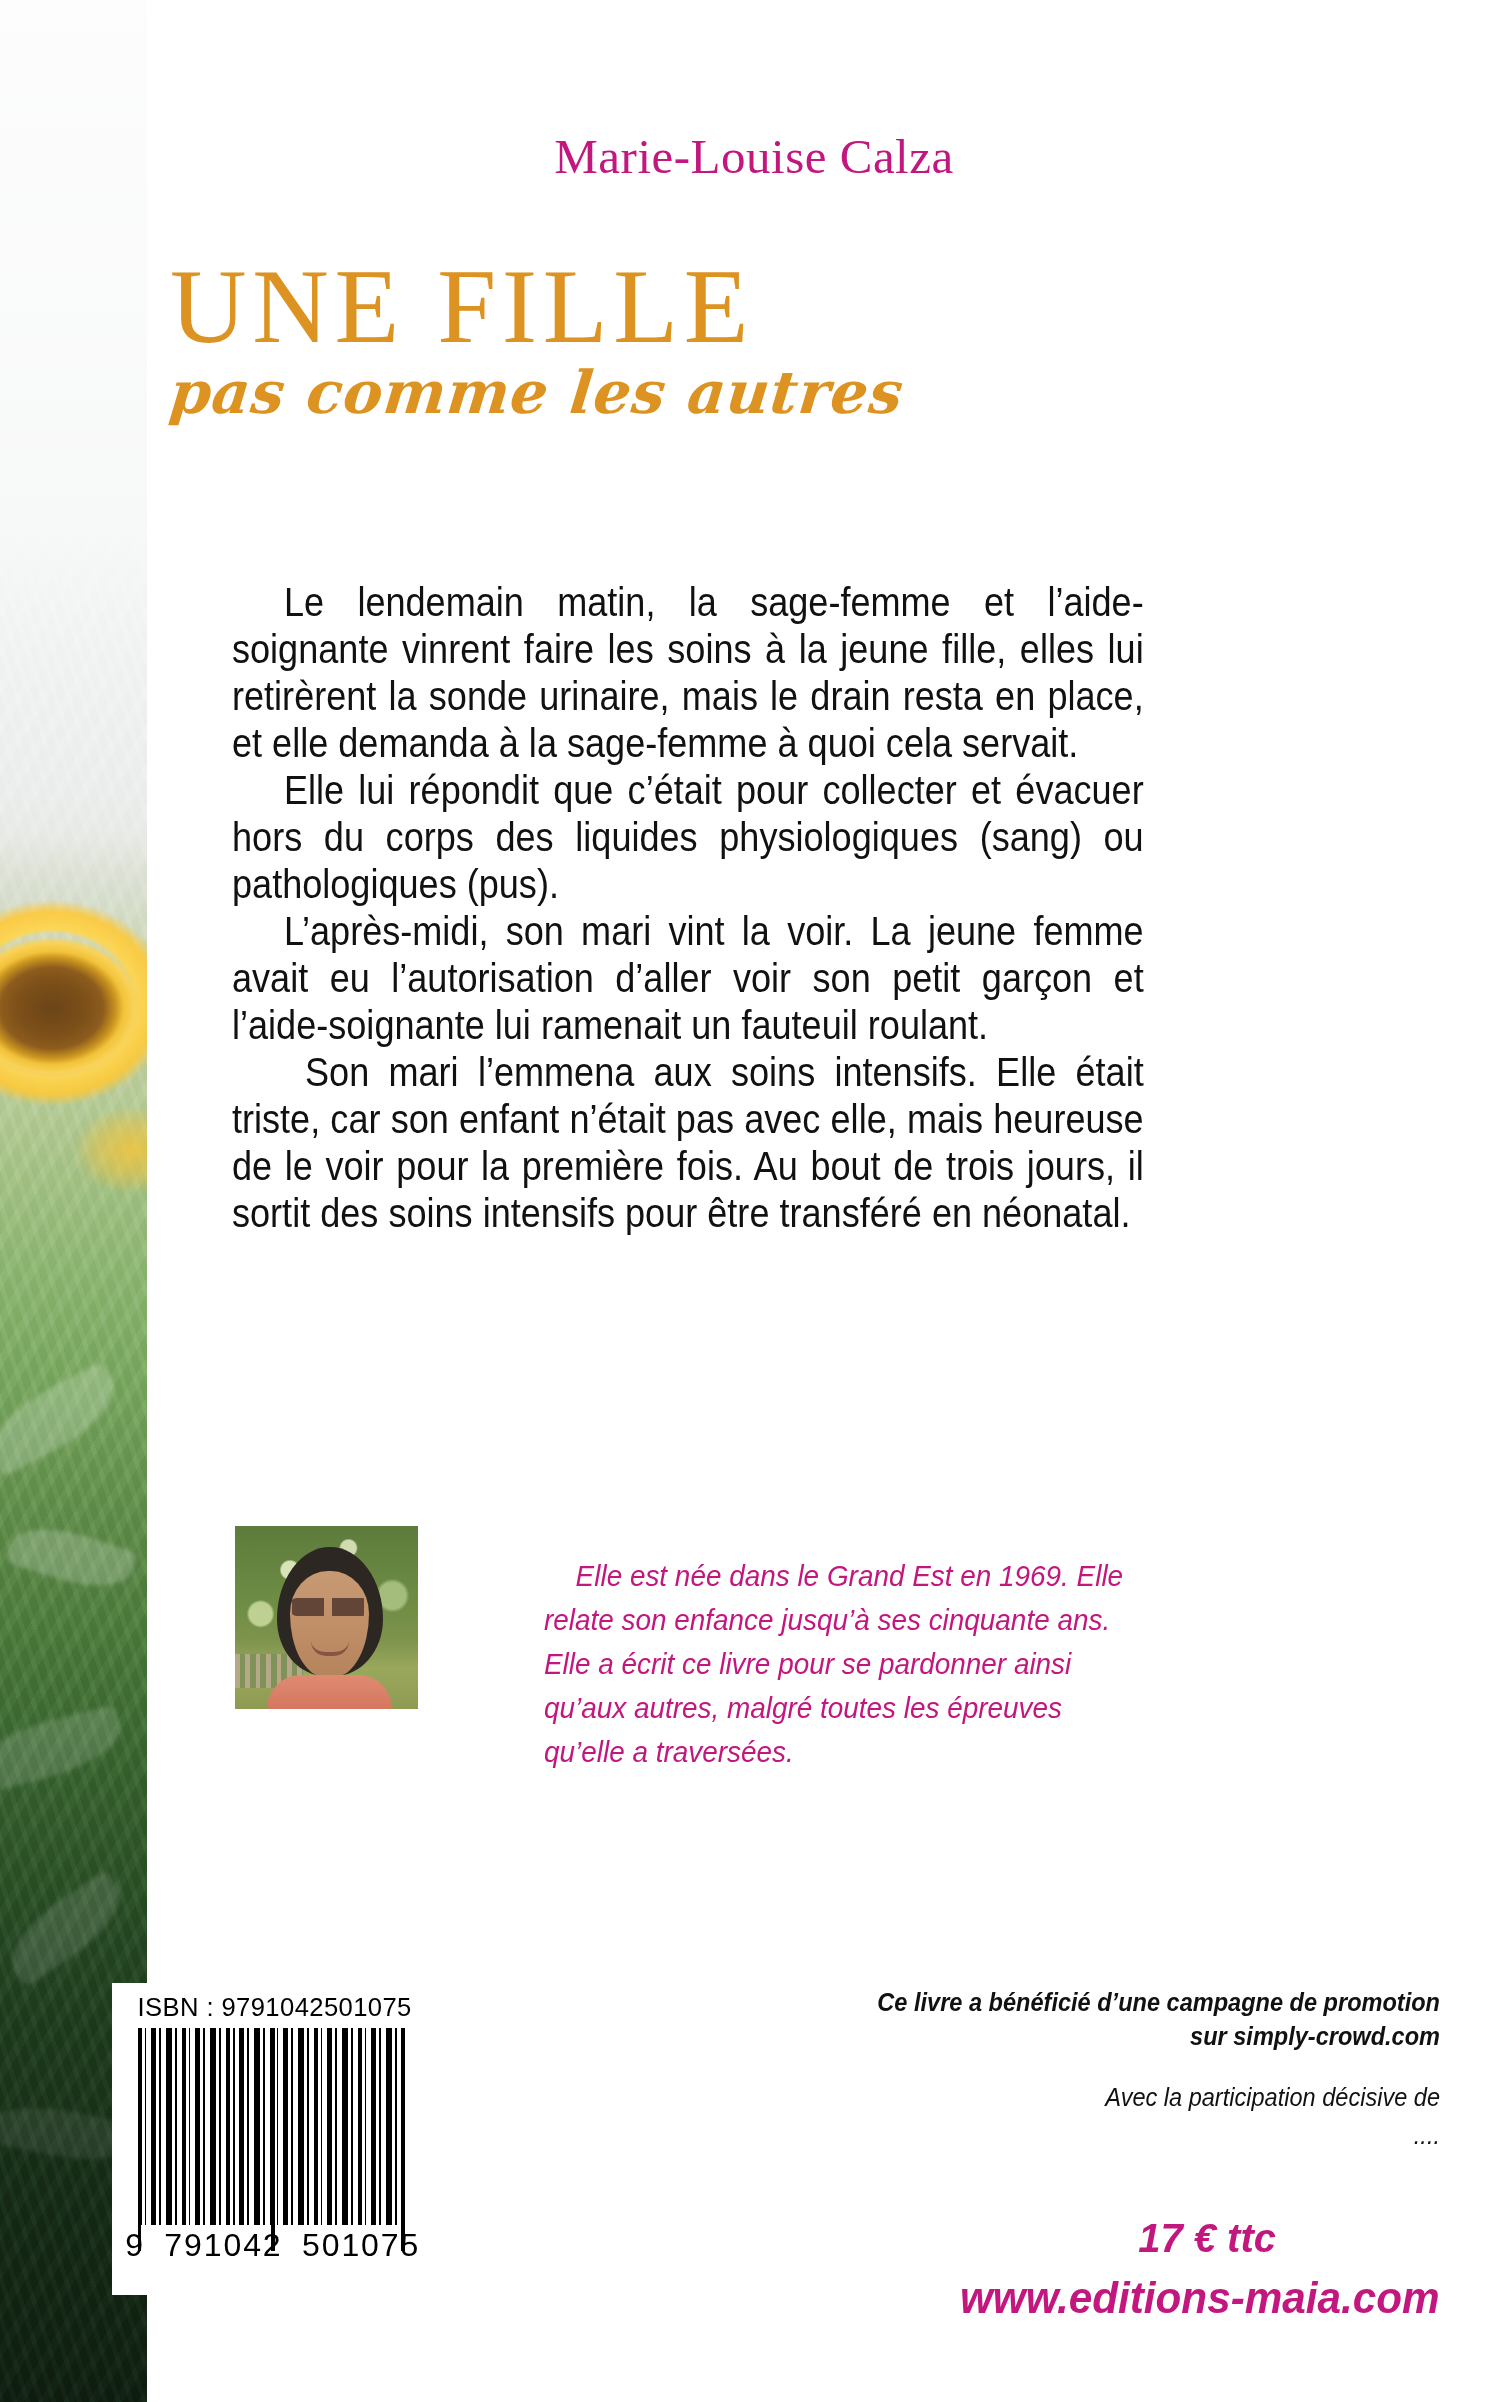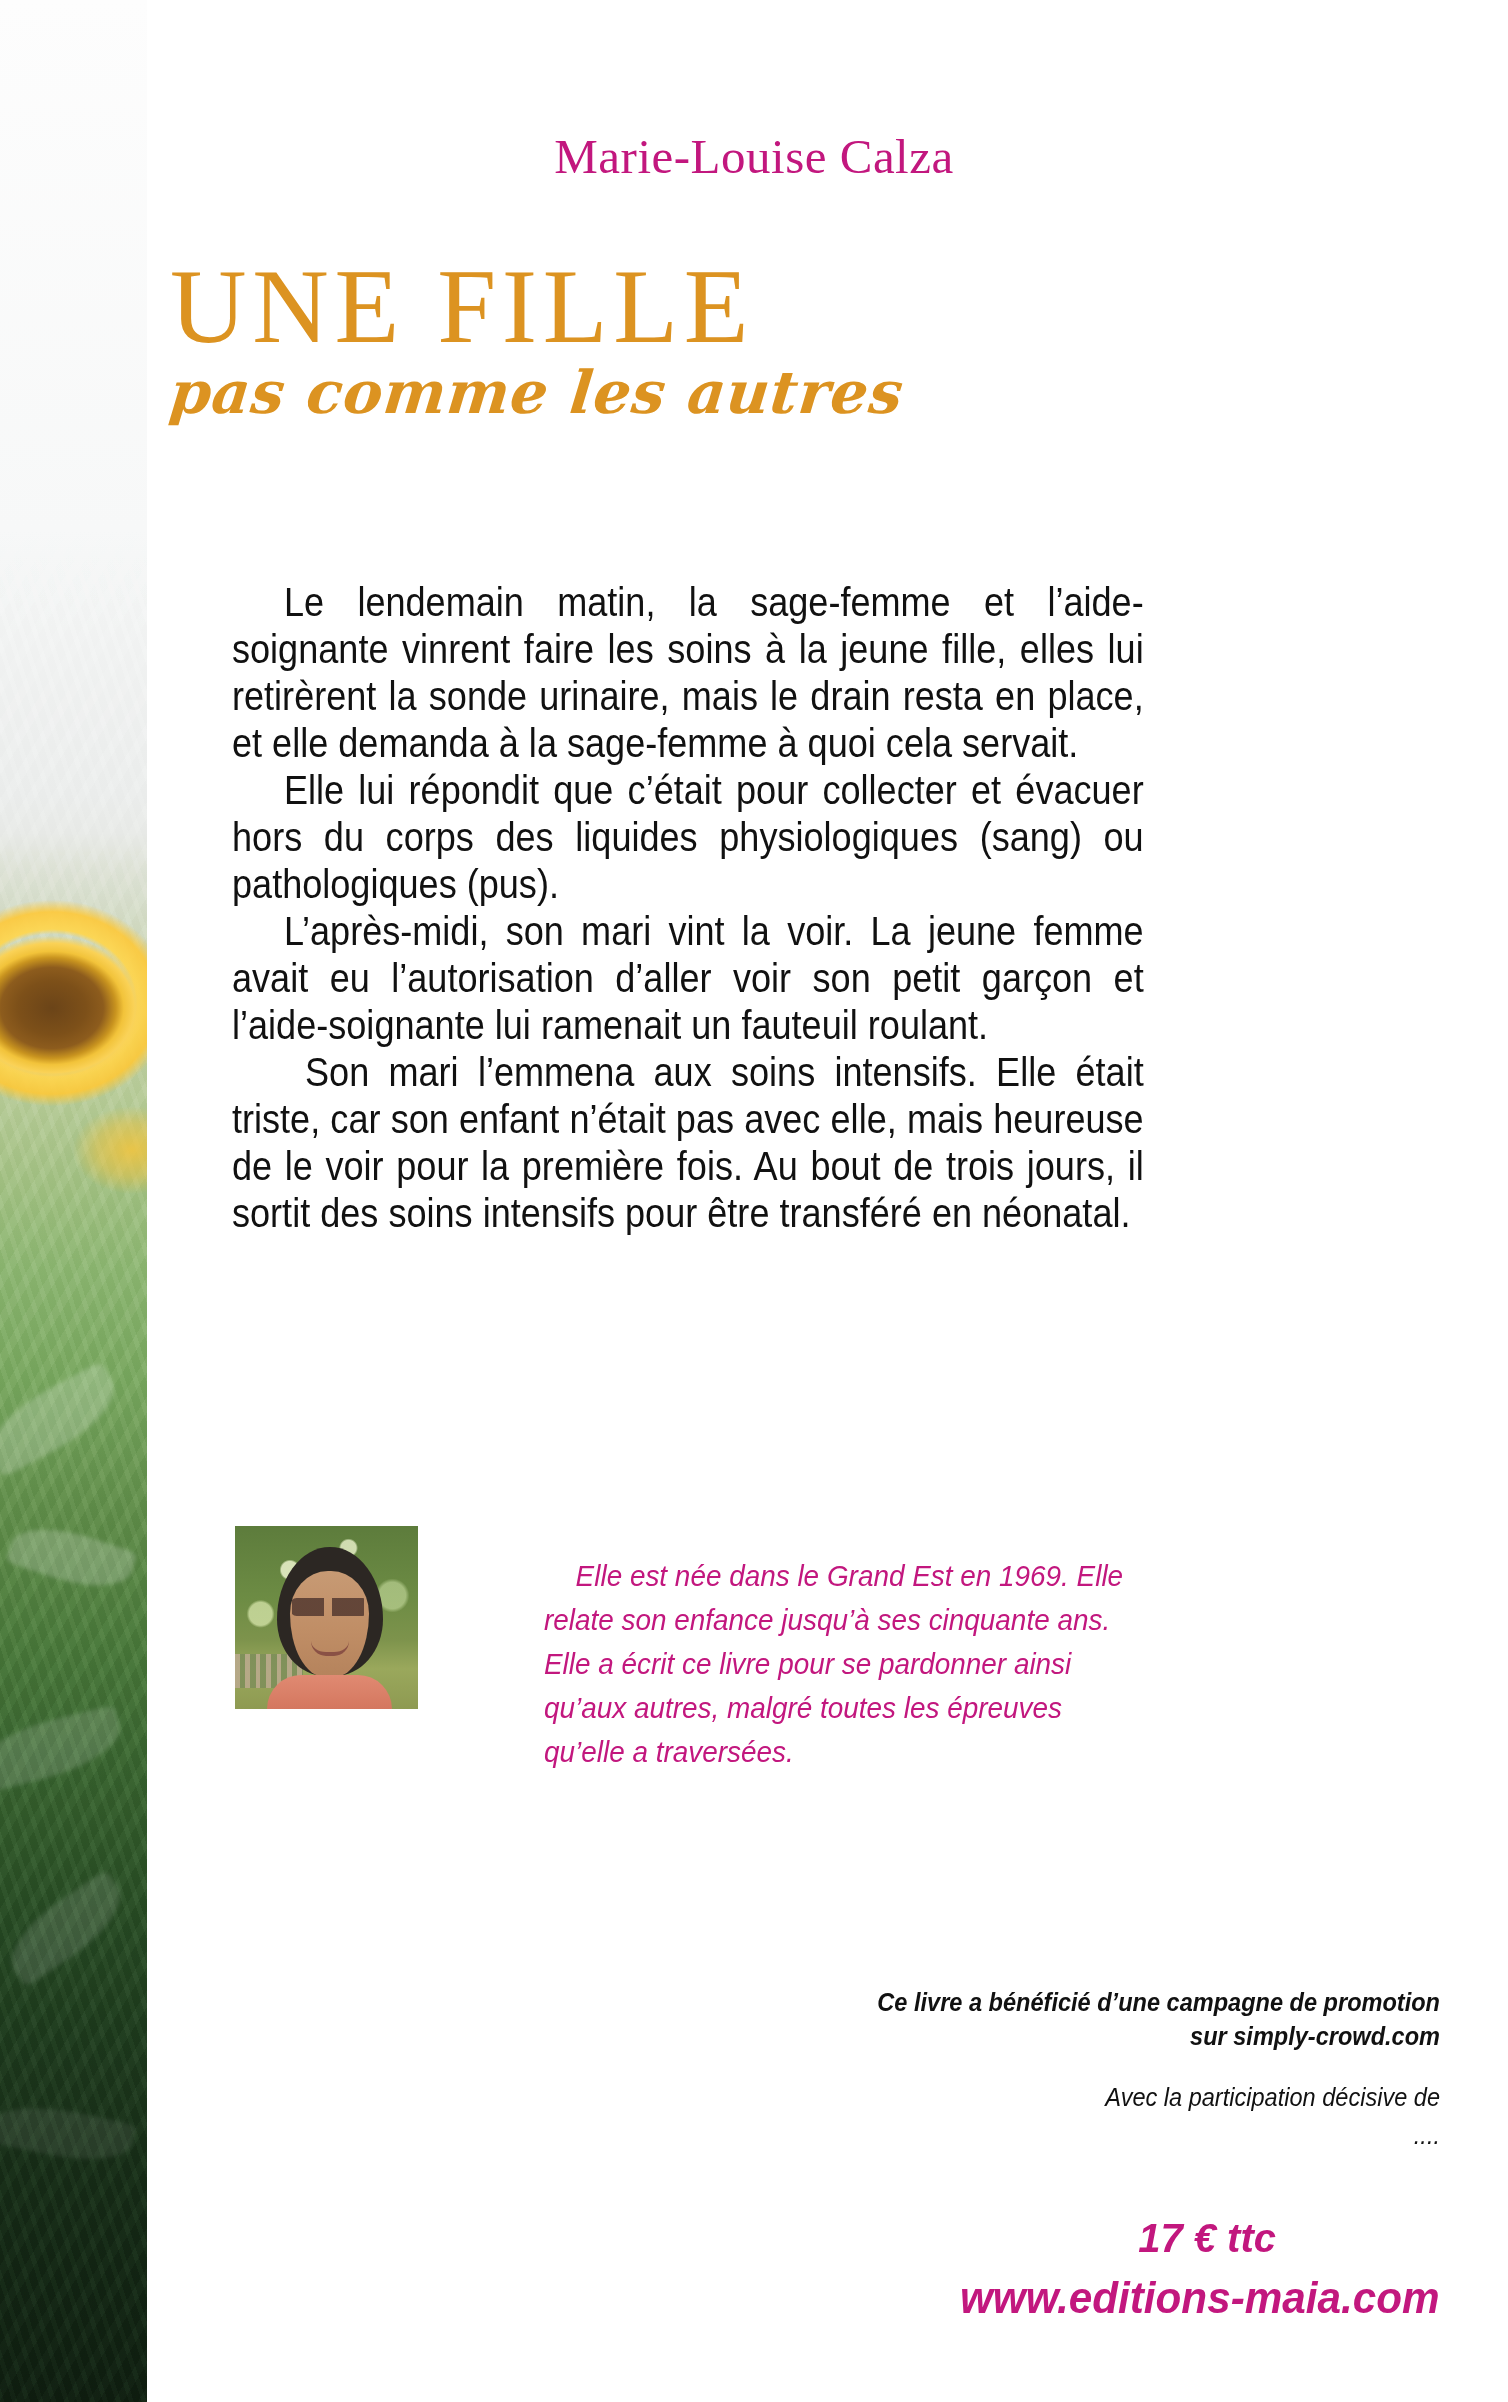--- a/index.html
+++ b/index.html
@@ -396,20 +396,32 @@
       <div class="photo-fence"></div>
       <div class="photo-head"></div>
       <div class="photo-face"></div>
       <div class="photo-glasses"></div>
       <div class="photo-smile"></div>
       <div class="photo-shirt"></div>
     </div>
     <div class="bio-text">Elle est née dans le Grand Est en 1969. Elle relate son enfance jusqu’à ses cinquante ans. Elle a écrit ce livre pour se pardonner ainsi qu’aux autres, malgré toutes les épreuves qu’elle a traversées.</div>
   </div>
 
+  <div class="isbn-box">
+    <div class="isbn-label">ISBN : 9791042501075</div>
+    <div class="barcode"></div>
+    <div class="barcode-guard" style="left:25.6px;"></div>
+    <div class="barcode-guard" style="left:159px;"></div>
+    <div class="barcode-guard" style="left:289px;"></div>
+    <div class="barcode-digits">
+      <span>9</span>
+      <span>791042</span>
+      <span>501075</span>
+    </div>
+  </div>
 
   <div class="promo">
     <div>Ce livre a bénéficié d’une campagne de promotion</div>
     <div>sur simply-crowd.com</div>
   </div>
 
   <div class="participation">
     <div>Avec la participation décisive de</div>
     <div>....</div>
   </div>

